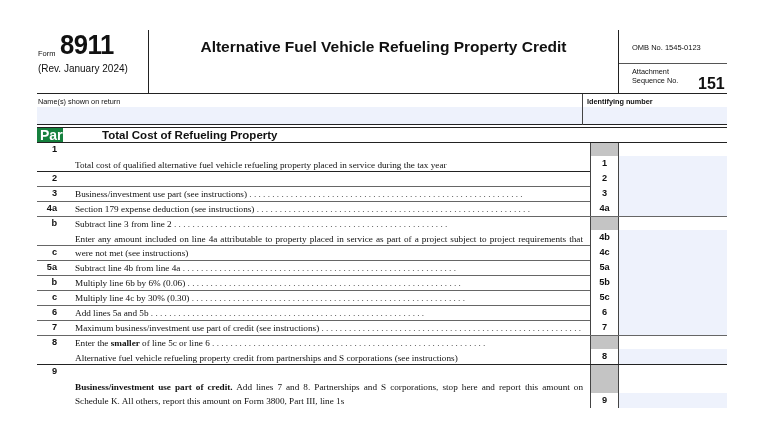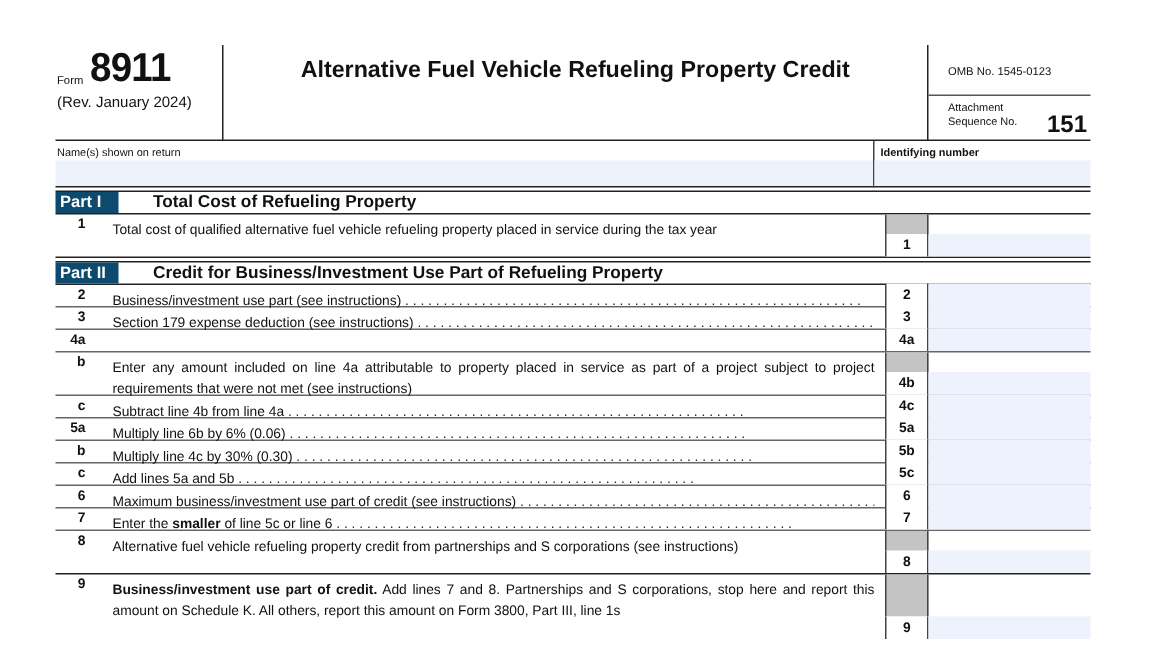--- a/index.html
+++ b/index.html
@@ -32,30 +32,30 @@
   .names { position: relative; height: 31px; border-bottom: 1.5px solid #222; }
   .names-left { position: absolute; left: 0; top: 0; width: 545px; height: 31px; }
   .names-label { position: absolute; left: 1px; top: 3px; font-size: 7.3px; }
   .names-input { position: absolute; left: 0; right: 0; top: 13px; height: 17px; background: #eef2fc; border: none; }
   .id-cell { position: absolute; left: 545px; top: 0; width: 145px; height: 31px; border-left: 1px solid #444; }
   .id-label { position: absolute; left: 4px; top: 3px; font-size: 7.3px; font-weight: bold; }
   .id-input { position: absolute; left: 0; right: 0; top: 13px; height: 17px; background: #eef2fc; border: none; }
 
   
   .part-bar { position: relative; height: 16px; border-top: 1px solid #222; border-bottom: 1px solid #222; margin-top: 2px; }
-  .part-tag { position: absolute; left: 0; top: 0; height: 14px; width: 42px; background: #0c4a6e; color: #fff; font-size: 11px; font-weight: bold; padding-left: 3px; line-height: 14px; }
+  .part-tag { position: absolute; left: 0; top: 0; height: 14px; width: 26px; background: #15803d; color: #fff; font-size: 14px; font-weight: bold; padding-left: 3px; line-height: 14px; }
   .part-title { position: absolute; left: 65px; top: 0; font-size: 11.5px; font-weight: bold; line-height: 14px; }
 
   
   .line { position: relative; border-bottom: 1px solid #666; }
   .line.h1 { height: 15px; }
   .line.h2 { height: 29px; }
   .line.h3 { height: 43px; }
   .ln { position: absolute; left: 0; top: 1px; width: 20px; text-align: right; font-size: 9.2px; font-weight: bold; }
-  .ltext { position: absolute; left: 38px; top: 3px; width: 508px; font-size: 9.2px; line-height: 14px; text-align: justify; }
+  .ltext { position: absolute; left: 38px; top: 15px; width: 508px; font-size: 9.2px; line-height: 14px; text-align: justify; font-family: Liberation Serif, serif; }
   .ltext b { font-weight: bold; }
   .dots { letter-spacing: 0; color: #222; }
   .box-num { position: absolute; left: 553px; bottom: 0; width: 29px; height: 15px; border-left: 1px solid #444; border-right: 1px solid #444; text-align: center; font-size: 9.2px; font-weight: bold; line-height: 14px; background: #fff; }
   .box-shade { position: absolute; left: 553px; top: 0; width: 29px; background: #c4c4c4; border-left: 1px solid #444; border-right: 1px solid #444; }
   .amount { position: absolute; left: 582px; bottom: 0; width: 108px; height: 15px; background: #eef2fc; border: none; }
   .line.nob { border-bottom: none; }
   .line.thick { border-bottom: 1.5px solid #222; }
 </style>
 </head>
 <body>
@@ -99,41 +99,38 @@
   </div>
 
   <div class="line h2 thick">
     <span class="ln">1</span>
     <div class="ltext"><span>Total cost of qualified alternative fuel vehicle refueling property placed in service during the tax year</span></div>
     <div class="box-shade" style="height:14px;"></div>
     <span class="box-num">1</span>
     <input class="amount" type="text" value="" style="">
   </div>
 
-  <div class="part-bar">
-    <span class="part-tag">Part II</span>
-    <span class="part-title">Credit for Business/Investment Use Part of Refueling Property</span>
-  </div>
 
   <div class="line h1">
     <span class="ln">2</span>
     <div class="ltext" style="white-space:nowrap;overflow:hidden;"><span>Business/investment use part (see instructions)</span> <span class="dots">. . . . . . . . . . . . . . . . . . . . . . . . . . . . . . . . . . . . . . . . . . . . . . . . . . . . . . . . . . . .</span></div>
     <span class="box-num">2</span>
     <input class="amount" type="text" value="" style="">
   </div>
 
   <div class="line h1">
     <span class="ln">3</span>
     <div class="ltext" style="white-space:nowrap;overflow:hidden;"><span>Section 179 expense deduction (see instructions)</span> <span class="dots">. . . . . . . . . . . . . . . . . . . . . . . . . . . . . . . . . . . . . . . . . . . . . . . . . . . . . . . . . . . .</span></div>
     <span class="box-num">3</span>
     <input class="amount" type="text" value="" style="">
   </div>
 
   <div class="line h1">
     <span class="ln">4a</span>
+    <div class="ltext" style="white-space:nowrap;overflow:hidden;"><span>Subtract line 3 from line 2</span> <span class="dots">. . . . . . . . . . . . . . . . . . . . . . . . . . . . . . . . . . . . . . . . . . . . . . . . . . . . . . . . . . . .</span></div>
     <span class="box-num">4a</span>
     <input class="amount" type="text" value="" style="">
   </div>
 
   <div class="line h2">
     <span class="ln">b</span>
     <div class="ltext"><span>Enter any amount included on line 4a attributable to property placed in service as part of a project subject to project requirements that were not met (see instructions)</span></div>
     <div class="box-shade" style="height:14px;"></div>
     <span class="box-num">4b</span>
     <input class="amount" type="text" value="" style="">

